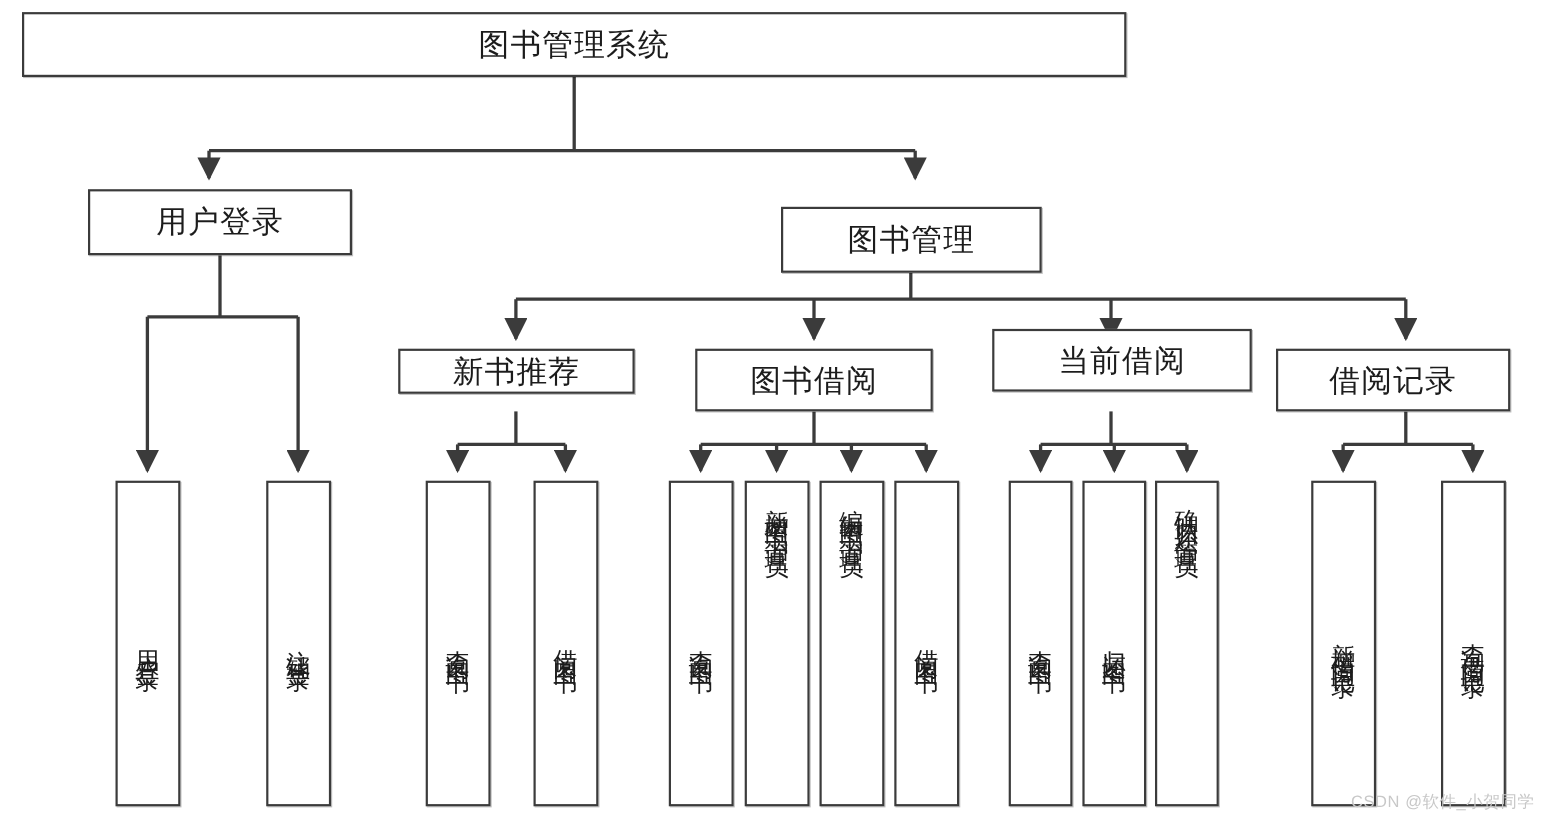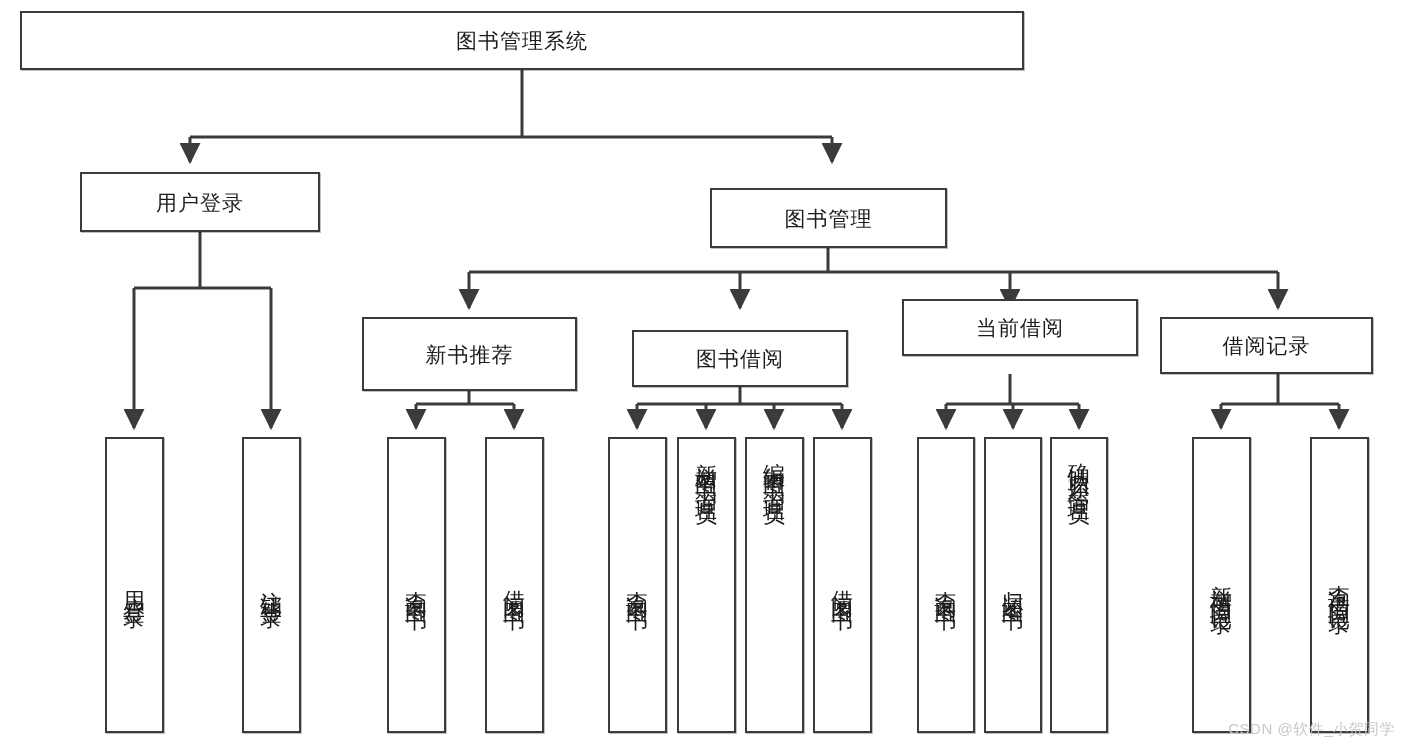--- a/index.html
+++ b/index.html
@@ -18,21 +18,21 @@
     box-sizing:border-box;
     background:#ffffff;
     border:2.5px solid #3b3b3b;
     display:flex;
     align-items:center;
     justify-content:center;
     box-shadow:1px 1px 0 rgba(0,0,0,0.25);
   }
   .node-label{
     color:#1c1c1c;
-    font-size:21px;
+    font-size:28px;
     letter-spacing:1px;
     white-space:nowrap;
     line-height:1;
   }
   .leaf .node-label{
     writing-mode:vertical-rl;
     text-orientation:upright;
     font-size:22px;
     letter-spacing:6px;
     line-height:1.05;
@@ -114,24 +114,24 @@
     <span class="node-label">图书管理系统</span>
   </div>
 
   <div class="node" style="left:80px;top:172px;width:240px;height:60px;">
     <span class="node-label">用户登录</span>
   </div>
   <div class="node" style="left:710px;top:172px;width:237px;height:60px;margin-top:16px;">
     <span class="node-label">图书管理</span>
   </div>
 
-  <div class="node" style="left:362px;top:317px;width:215px;height:74px;">
+  <div class="node" style="left:362px;top:317px;width:215px;height:41px;">
     <span class="node-label">新书推荐</span>
   </div>
-  <div class="node" style="left:632px;top:317px;width:216px;height:57px;margin-top:13px;">
+  <div class="node" style="left:632px;top:317px;width:216px;height:57px;">
     <span class="node-label">图书借阅</span>
   </div>
   <div class="node" style="left:902px;top:299px;width:236px;height:57px;">
     <span class="node-label">当前借阅</span>
   </div>
   <div class="node" style="left:1160px;top:317px;width:213px;height:57px;">
     <span class="node-label">借阅记录</span>
   </div>
 
   <div class="node leaf center" style="left:105px;top:437px;width:59px;height:296px;">

